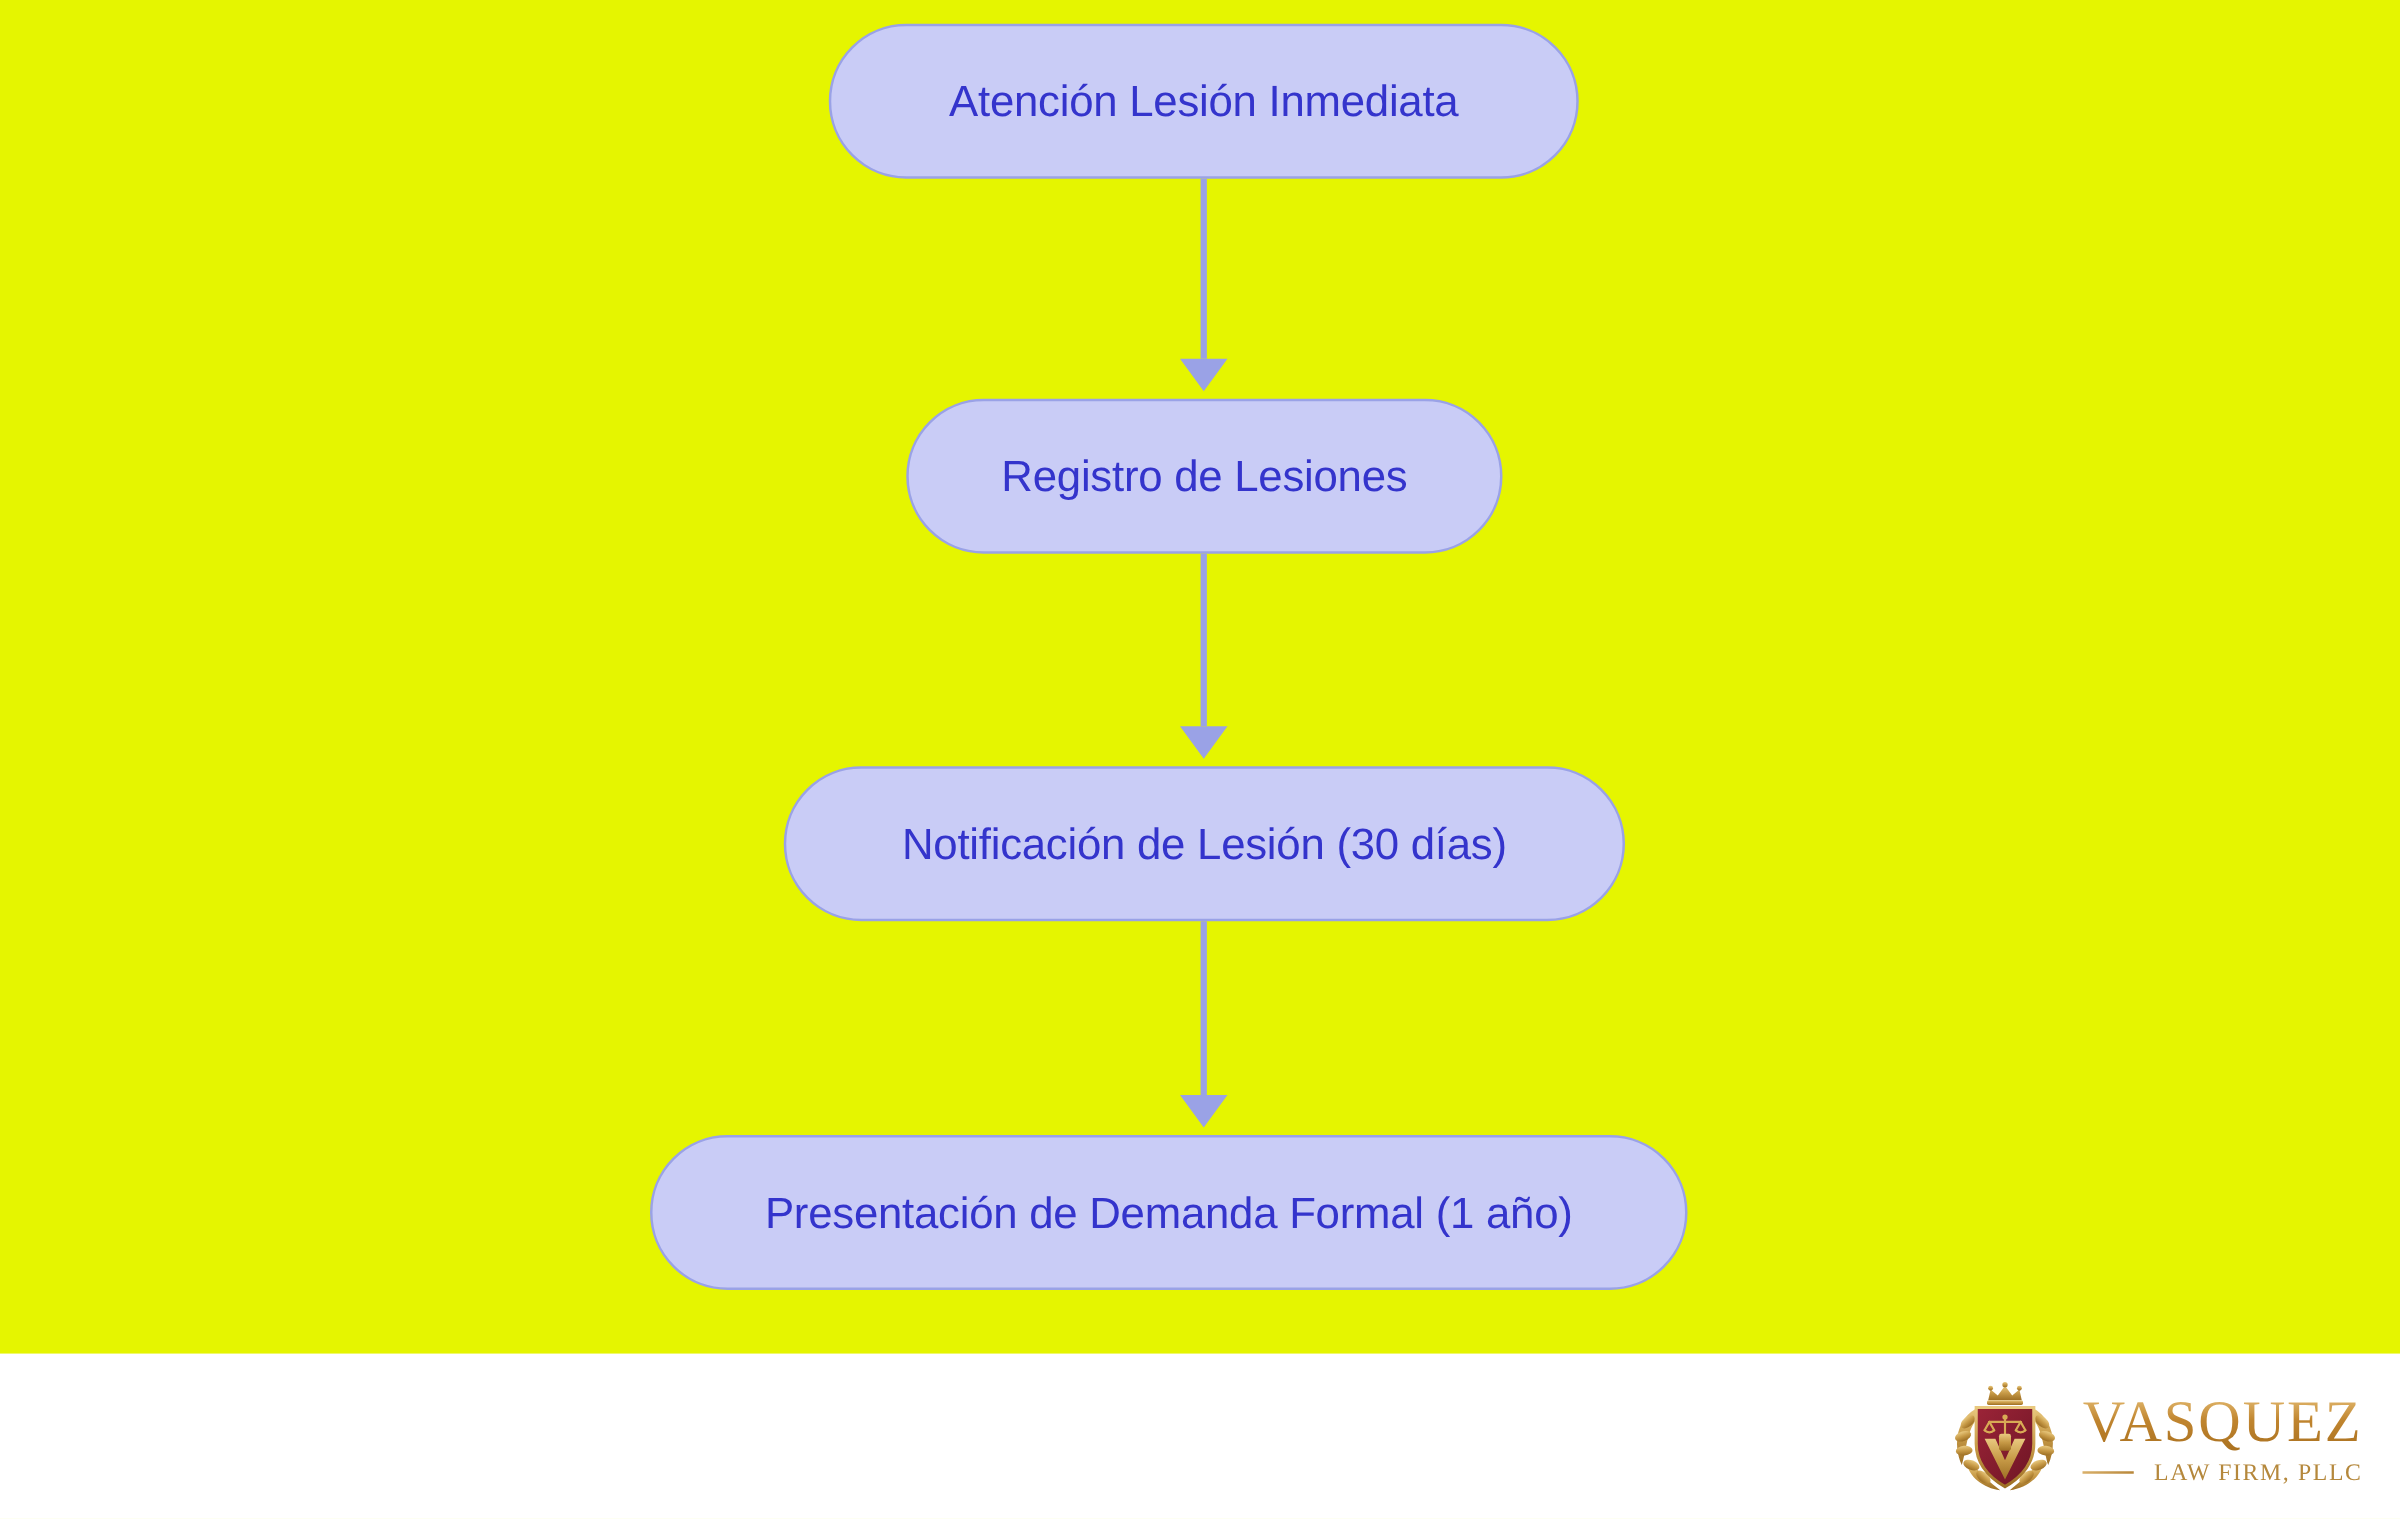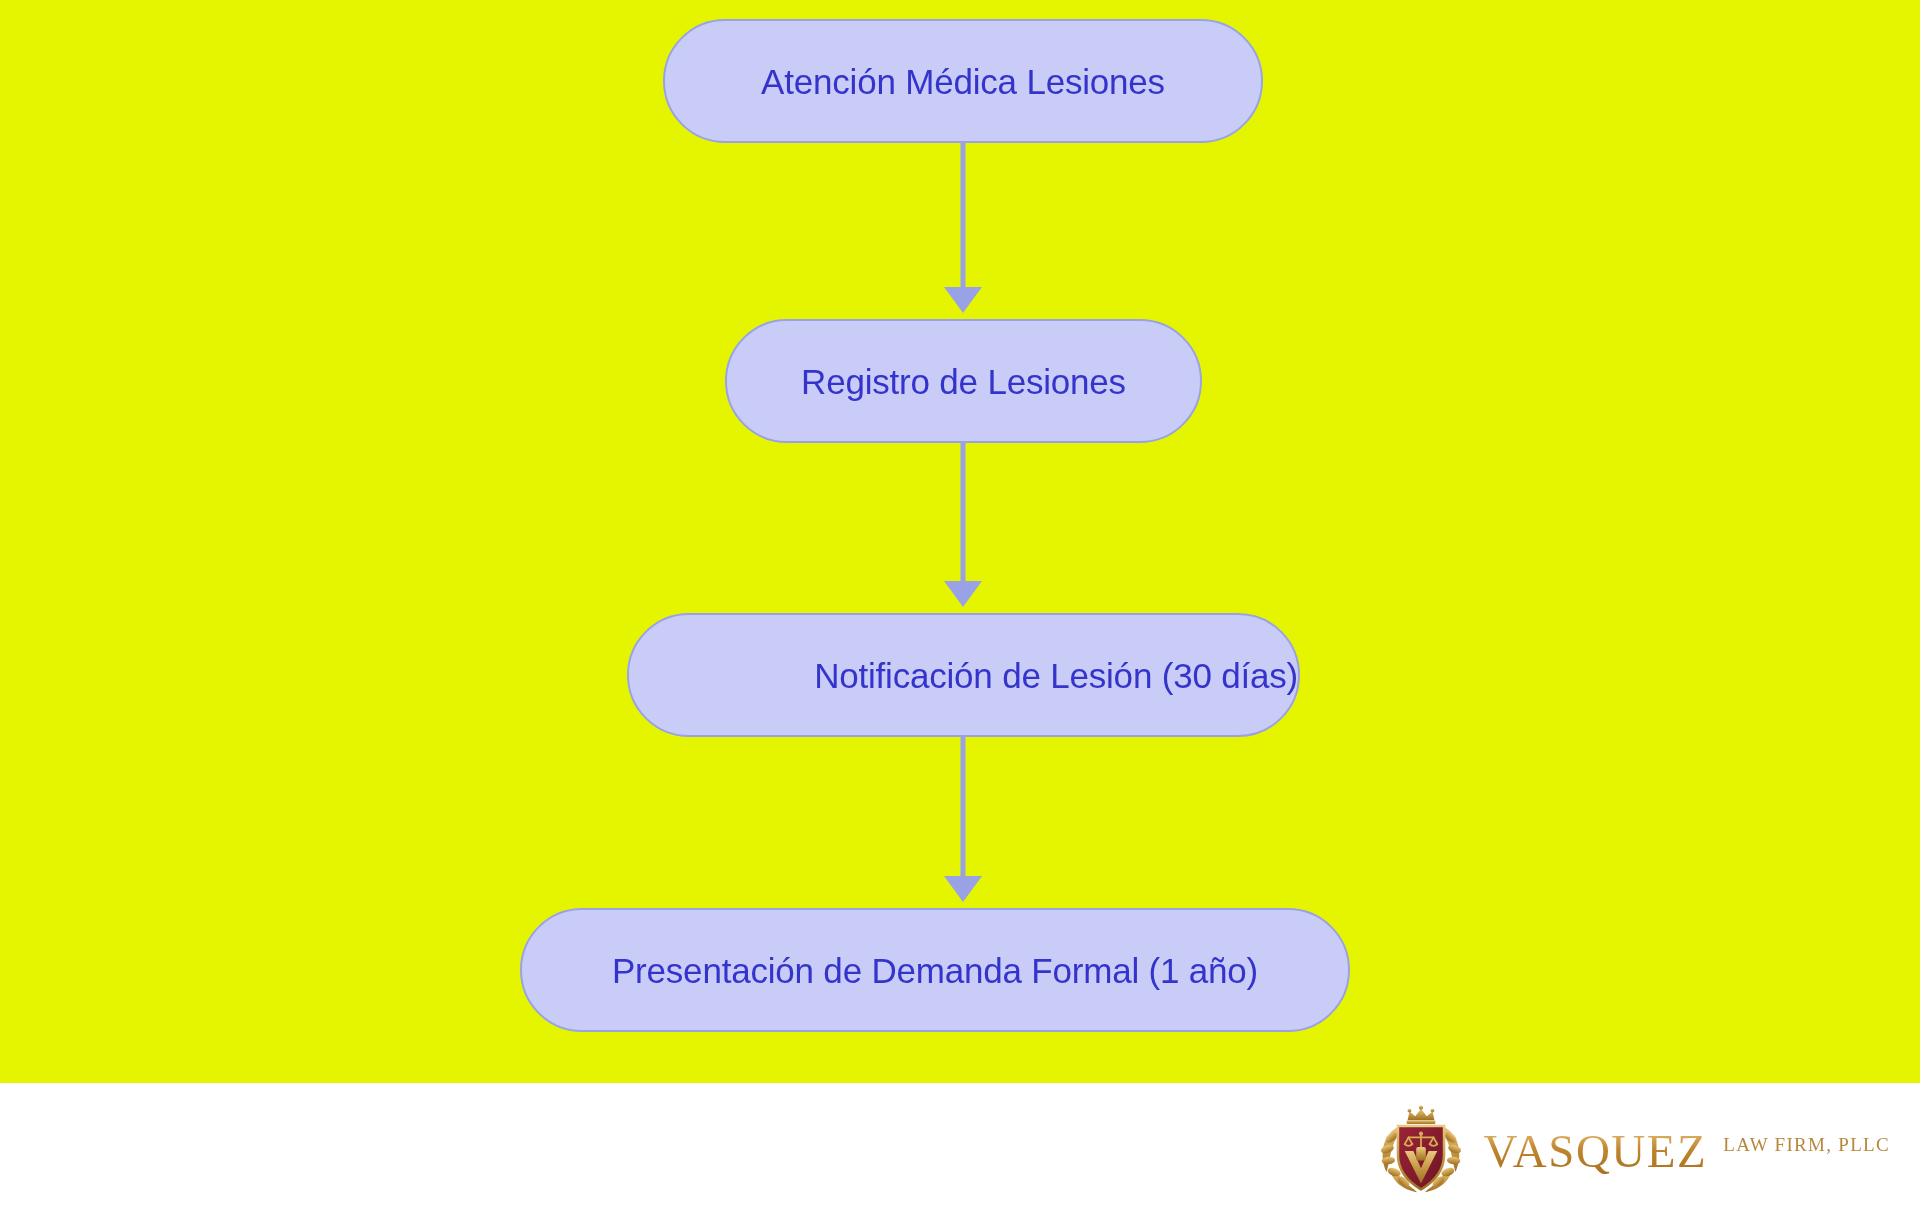--- a/index.html
+++ b/index.html
@@ -59,21 +59,21 @@
   }
   .node-label {
     font-size: 35px;
     font-weight: 400;
     line-height: 1;
     color: #3434cc;
   }
 
   #node-0 { left: 663px;  top: 19px;  width: 600px; height: 124px; }
   #node-1 { left: 725px;  top: 319px; width: 477px; height: 124px; justify-content: center; }
-  #node-2 { left: 627px;  top: 613px; width: 673px; height: 124px; justify-content: flex-end; }
+  #node-2 { left: 627px;  top: 613px; width: 673px; height: 124px; }
   #node-3 { left: 520px;  top: 908px; width: 830px; height: 124px; }
 
   
   #footer-band {
     position: absolute;
     left: 0;
     top: 1083px;
     width: 1920px;
     height: 132px;
     background: #ffffff;
@@ -90,21 +90,21 @@
   }
 
   #brand-crest {
     width: 96px;
     height: 96px;
     flex: 0 0 auto;
   }
 
   #brand-wordmark {
     display: flex;
-    flex-direction: row;
+    flex-direction: column;
     align-items: flex-start;
     justify-content: center;
     padding-top: 4px;
   }
   #brand-name {
     font-family: "Liberation Serif", serif;
     font-size: 47px;
     line-height: 1;
     letter-spacing: 1.5px;
     color: #c08a3e;
@@ -158,21 +158,21 @@
         <polygon points="944,581 982,581 963,607" fill="#9aa2e6"></polygon>
       </g>
 
       <g>
         <line x1="963" y1="737" x2="963" y2="876" stroke="#9aa2e6" stroke-width="5"></line>
         <polygon points="944,876 982,876 963,902" fill="#9aa2e6"></polygon>
       </g>
     </svg>
 
     <div class="node" id="node-0">
-      <span class="node-label">Atención Médica Lesiones</span>
+      <span class="node-label">Atención Lesión Inmediata</span>
     </div>
 
     <div class="node" id="node-1">
       <span class="node-label">Registro de Lesiones</span>
     </div>
 
     <div class="node" id="node-2">
       <span class="node-label">Notificación de Lesión (30 días)</span>
     </div>
 

